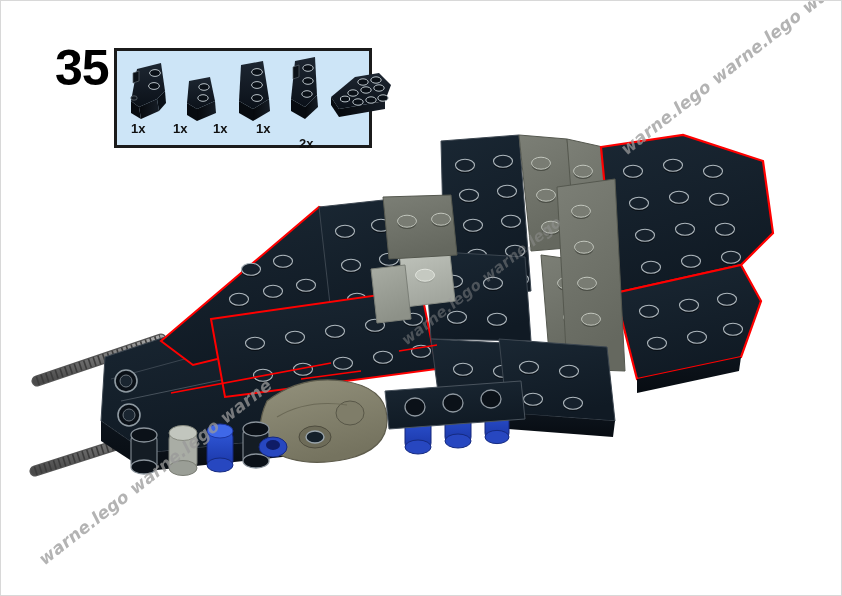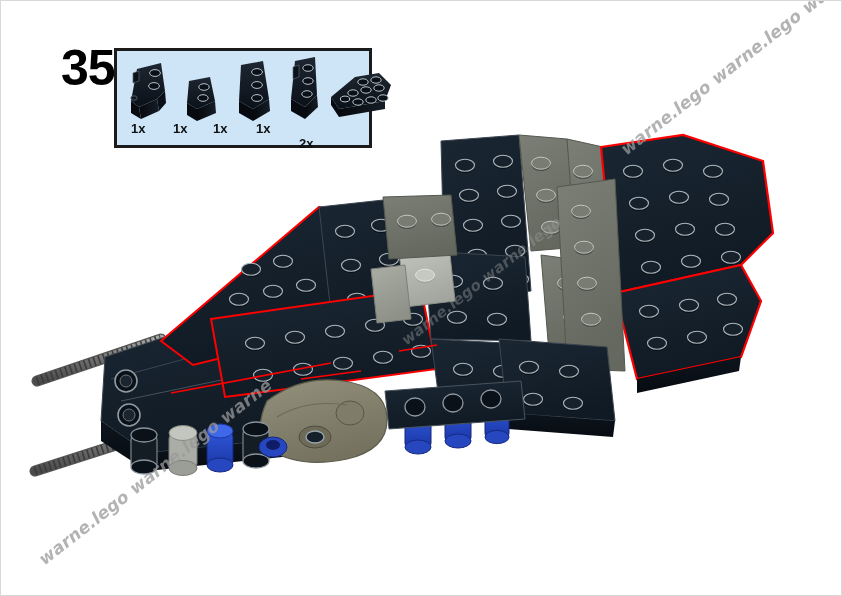--- a/index.html
+++ b/index.html
@@ -19,21 +19,21 @@
     height: 596px;
     background: #ffffff;
     box-sizing: border-box;
     border: 1px solid #d8d8d8;
     overflow: hidden;
   }
 
   
   #step-number {
     position: absolute;
-    left: 60px;
+    left: 54px;
     top: 42px;
     font-size: 50px;
     font-weight: bold;
     color: #000000;
     letter-spacing: -1px;
     line-height: 1;
     font-family: "Liberation Sans", sans-serif;
   }
 
   

